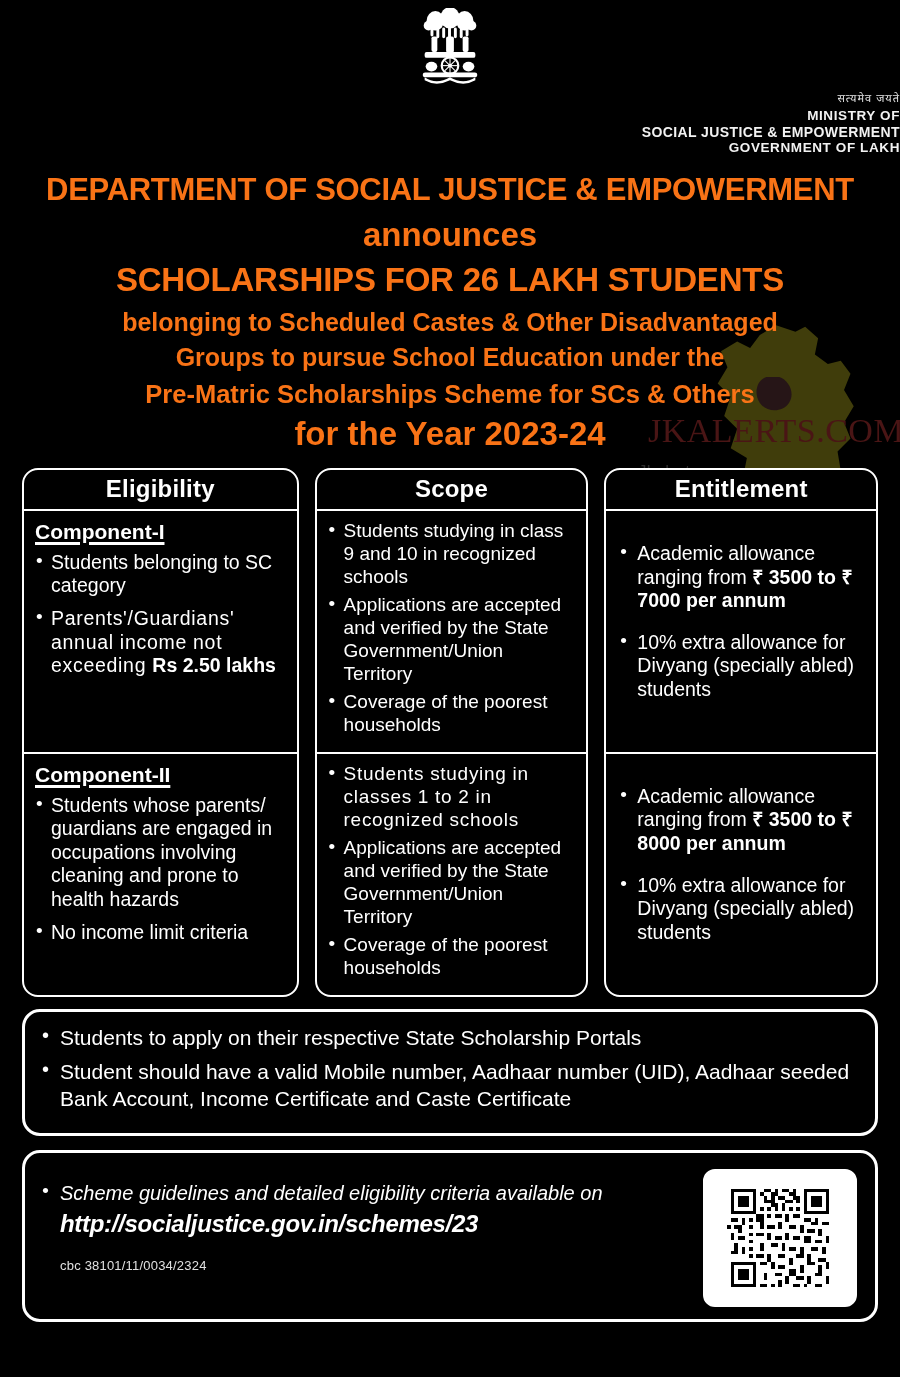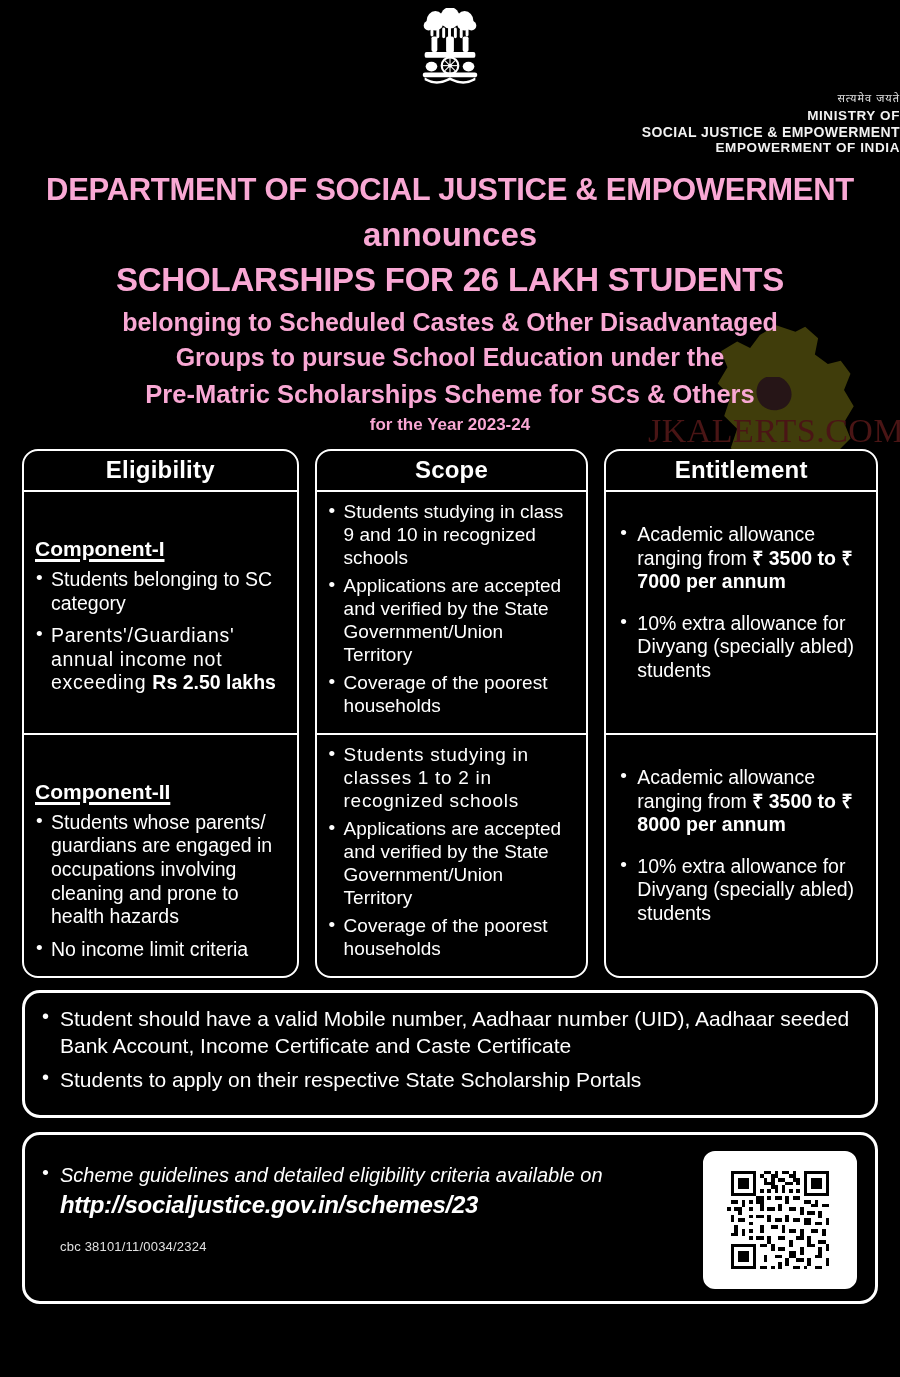--- a/index.html
+++ b/index.html
@@ -90,31 +90,31 @@
 
   
   .headline {
     position: relative;
     z-index: 4;
     text-align: center;
     margin-top: 16px;
   }
   .hl {
     font-weight: 700;
-    color: #f9a8d4;
+    color: #f97316;
     line-height: 1.18;
     white-space: nowrap;
   }
   .hl-1 { font-size: 31px; letter-spacing: -0.3px; margin-bottom: 7px; }
   .hl-2 { font-size: 33px; margin-bottom: 6px; }
   .hl-3 { font-size: 33px; letter-spacing: -0.2px; margin-bottom: 8px; }
   .hl-4 { font-size: 25px; margin-bottom: 6px; }
   .hl-5 { font-size: 25px; margin-bottom: 6px; }
   .hl-6 { font-size: 25.5px; margin-bottom: 6px; }
-  .hl-7 { font-size: 17px; }
+  .hl-7 { font-size: 33px; }
 
   
   .table-wrap {
     position: relative;
     z-index: 4;
     margin: 14px 22px 0 22px;
     display: flex;
     gap: 16px;
     align-items: stretch;
   }
@@ -158,21 +158,20 @@
   }
 
   .sub-title {
     font-size: 21px;
     font-weight: 700;
     text-decoration: underline;
     text-underline-offset: 3px;
     text-decoration-thickness: 2.5px;
     margin-bottom: 7px;
     display: inline-block;
-    margin-top: 36px;
   }
 
   ul.blist {
     list-style: none;
     margin: 0;
     padding: 0;
   }
   ul.blist > li {
     position: relative;
     padding-left: 16px;
@@ -318,21 +317,21 @@
       <ellipse cx="59" cy="60" rx="6" ry="5"></ellipse>
 
       <rect x="12" y="66" width="56" height="5" rx="2.5"></rect>
       <path d="M14 71 Q26 79 40 71 Q54 79 66 71 L66 74 Q54 81 40 74 Q26 81 14 74 Z"></path>
     </g>
   </svg>
   <div class="emblem-motto">सत्यमेव जयते</div>
   <div class="ministry-block">
     <div class="ministry-line">MINISTRY OF</div>
     <div class="ministry-line wide">SOCIAL JUSTICE &amp; EMPOWERMENT</div>
-    <div class="ministry-line">EMPOWERMENT OF INDIA</div>
+    <div class="ministry-line">GOVERNMENT OF LAKH</div>
   </div>
 </div>
 
 <div class="headline">
   <div class="hl hl-1">DEPARTMENT OF SOCIAL JUSTICE &amp; EMPOWERMENT</div>
   <div class="hl hl-2">announces</div>
   <div class="hl hl-3">SCHOLARSHIPS FOR 26 LAKH STUDENTS</div>
   <div class="hl hl-4">belonging to Scheduled Castes &amp; Other Disadvantaged</div>
   <div class="hl hl-5">Groups to pursue School Education under the</div>
   <div class="hl hl-6">Pre-Matric Scholarships Scheme for SCs &amp; Others</div>
@@ -396,22 +395,22 @@
           <li>10% extra allowance for Divyang (specially abled) students</li>
         </ul>
       </div>
     </div>
   </div>
 
 </div>
 
 <div class="panel">
   <ul class="blist">
+    <li>Students to apply on their respective State Scholarship Portals</li>
     <li>Student should have a valid Mobile number, Aadhaar number (UID), Aadhaar seeded Bank Account, Income Certificate and Caste Certificate</li>
-    <li>Students to apply on their respective State Scholarship Portals</li>
   </ul>
 </div>
 
 <div class="footer-panel">
   <div class="footer-left">
     <ul class="blist">
       <li><span>Scheme guidelines and detailed eligibility criteria available on</span><span class="footer-url">http://socialjustice.gov.in/schemes/23</span></li>
     </ul>
     <div class="cbc">cbc 38101/11/0034/2324</div>
   </div>

